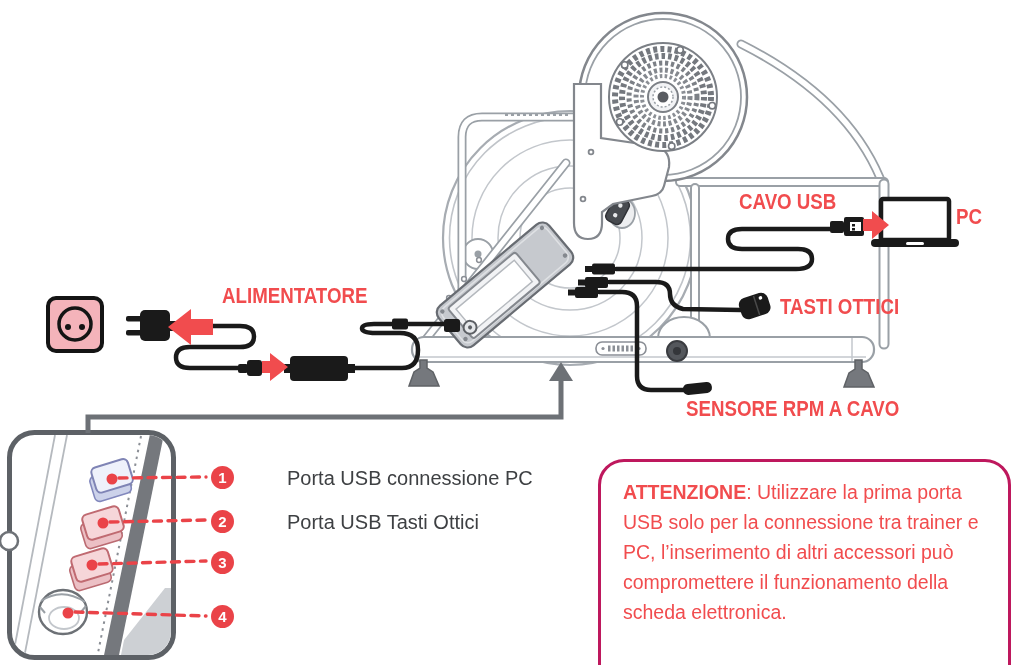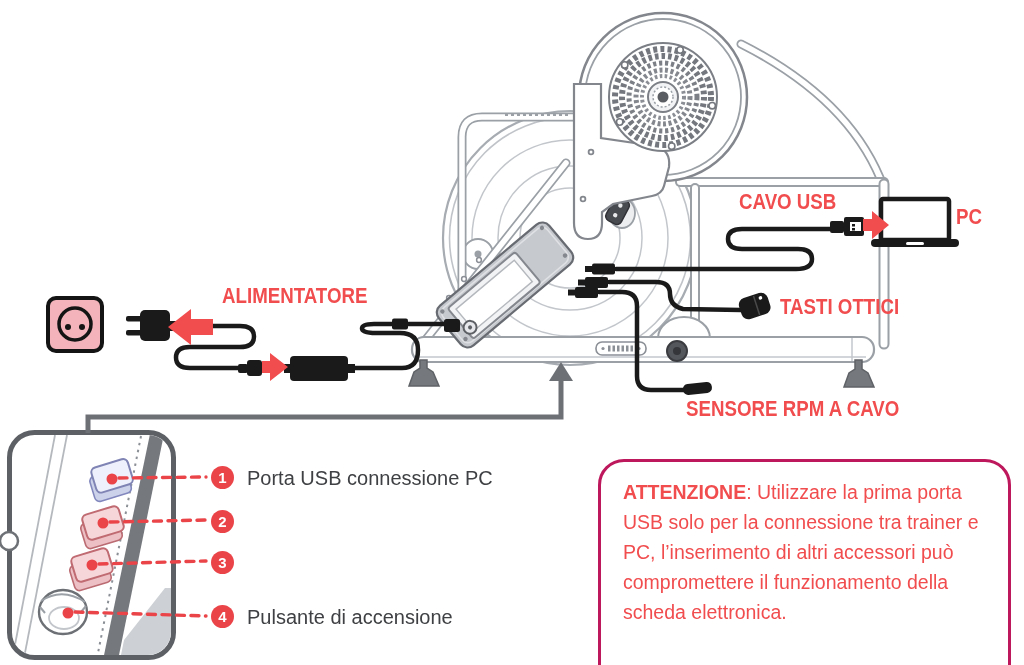--- a/index.html
+++ b/index.html
@@ -5,21 +5,21 @@
   html,body{margin:0;padding:0;background:#fff;}
   #stage{position:relative;width:1024px;height:665px;background:#fff;overflow:hidden;
          font-family:"Liberation Sans", sans-serif;}
   #art{position:absolute;left:0;top:0;}
   .red-label{position:absolute;color:var(--accent_red);font-weight:bold;font-size:21.5px;
              letter-spacing:0;white-space:nowrap;transform:scaleX(.87);transform-origin:0 50%;}
   .num-circle{position:absolute;width:23px;height:23px;border-radius:50%;
               background:var(--callout_red);color:#fff;font-size:15px;font-weight:bold;
               text-align:center;line-height:23px;}
   .legend-label{position:absolute;color:var(--text_dark);font-size:20px;line-height:24px;
-                white-space:nowrap;}
+                white-space:nowrap;margin-left:40px;}
   .attention-box{position:absolute;left:598px;top:459px;width:413px;height:232px;
                  box-sizing:border-box;border:3px solid #be185d;border-radius:26px;
                  padding:15px 20px 0 22px;color:var(--accent_red);font-size:19.5px;
                  line-height:30px;background:#fff;}
   .att-title{font-weight:bold;}
   
   .tube-o{stroke:#9aa0a6;fill:none;stroke-linecap:round;}
   .tube-i{stroke:#fff;fill:none;stroke-linecap:round;}
   .cable{stroke:#1a1a1a;stroke-width:4.5;fill:none;stroke-linecap:round;}
   .blk{fill:#1a1a1a;}
@@ -263,23 +263,23 @@
 <div class="red-label" style="left:222px;top:284px">ALIMENTATORE</div>
 <div class="red-label" style="left:739px;top:190px">CAVO USB</div>
 <div class="red-label" style="left:956px;top:205px">PC</div>
 <div class="red-label" style="left:780px;top:295px">TASTI OTTICI</div>
 <div class="red-label" style="left:686px;top:397px">SENSORE RPM A CAVO</div>
 
 <div class="num-circle" style="left:211px;top:466px">1</div>
 <div class="legend-label" style="left:247px;top:466px">Porta USB connessione PC</div>
 
 <div class="num-circle" style="left:211px;top:510px">2</div>
+<div class="legend-label" style="left:247px;top:510px">Porta USB Tasti Ottici</div>
 
 <div class="num-circle" style="left:211px;top:551px">3</div>
 
 <div class="num-circle" style="left:211px;top:605px">4</div>
-<div class="legend-label" style="left:247px;top:605px">Pulsante di accensione</div>
 
 <div class="attention-box">
   <span class="att-title">ATTENZIONE</span><span>: Utilizzare la prima porta USB solo per la connessione tra trainer e PC, l’inserimento di altri accessori può compromettere il funzionamento della scheda elettronica.</span>
 </div>
 
 </div>
 
 </body></html>

